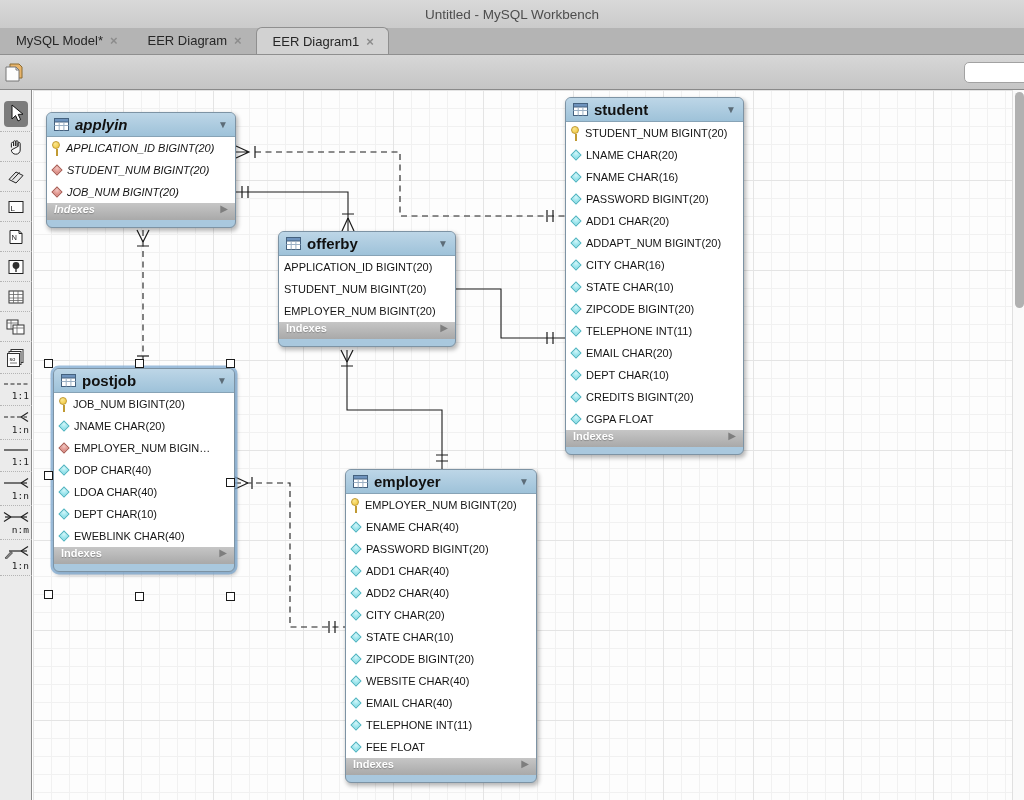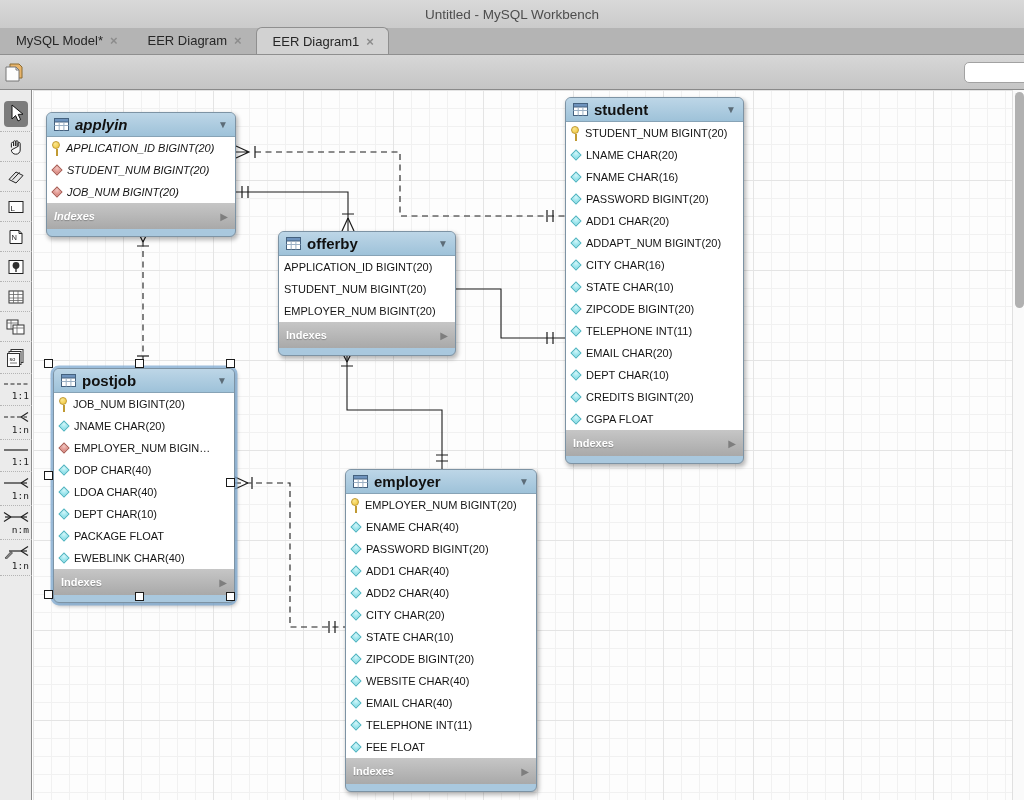--- a/index.html
+++ b/index.html
@@ -64,22 +64,22 @@
     font-size:11px; color:#151515; white-space:nowrap; overflow:hidden; }
   .ic { flex:0 0 auto; }
   .ic-key { width:9px; height:15px; position:relative; }
   .ic-key .bow { position:absolute; left:0; top:0; width:8px; height:8px; border-radius:50%;
     background:radial-gradient(circle at 35% 30%, #fbe791, #f2cd4e 70%); border:1px solid #c09a33; }
   .ic-key .stem { position:absolute; left:3.5px; top:8px; width:2.5px; height:7px;
     background:#f2cd4e; border:0.5px solid #c09a33; }
   .ic-diamond { width:8px; height:8px; transform:rotate(45deg); margin:0 1px; }
   .ic-attr { background:radial-gradient(circle at 30% 30%, #d3f6fa, #8fe2ea 75%); border:1px solid #4db4c0; }
   .ic-fk { background:radial-gradient(circle at 30% 30%, #f2c5c0, #dd8b83 75%); border:1px solid #a85a51; }
-  .tbl-indexes { height:26px; background:linear-gradient(#c6c6c6,#a9a9a9);
-    display:flex; align-items:center; font-size:11px; font-weight:bold; color:#fff;
+  .tbl-indexes { height:17px; background:linear-gradient(#c6c6c6,#a9a9a9);
+    display:flex; align-items:flex-start; font-size:11px; font-weight:bold; color:#fff;
     padding:0 7px; text-shadow:0 1px 1px rgba(0,0,0,0.25); }
   .tbl-indexes .idx-label { flex:1; }
   .tbl-indexes .idx-arrow { color:#7e7e7e; font-size:10px; text-shadow:none; }
 
   .handle { position:absolute; width:9px; height:9px; background:#fff; border:1px solid #1a1a1a; }
 
   
   #vscroll { position:absolute; right:0; top:0; width:12px; height:710px;
     background:#fafafa; border-left:1px solid #e0e0e0; }
   #vscroll .thumb { position:absolute; left:1.5px; top:2px; width:9px; height:216px;
@@ -426,24 +426,20 @@
             <div class="tbl-row">
               <span class="ic ic-diamond ic-attr"></span>
               <span>LDOA CHAR(40)</span>
             </div>
             <div class="tbl-row">
               <span class="ic ic-diamond ic-attr"></span>
               <span>DEPT CHAR(10)</span>
             </div>
             <div class="tbl-row">
               <span class="ic ic-diamond ic-attr"></span>
-              <span>PACKAGE FLOAT</span>
-            </div>
-            <div class="tbl-row">
-              <span class="ic ic-diamond ic-attr"></span>
               <span>EWEBLINK CHAR(40)</span>
             </div>
           </div>
           <div class="tbl-indexes">
             <span class="idx-label">Indexes</span>
             <span class="idx-arrow">▶</span>
           </div>
         </div>
         <div class="tbl" style="left: 312px; top: 379px; width: 192px;">
           <div class="tbl-header">

